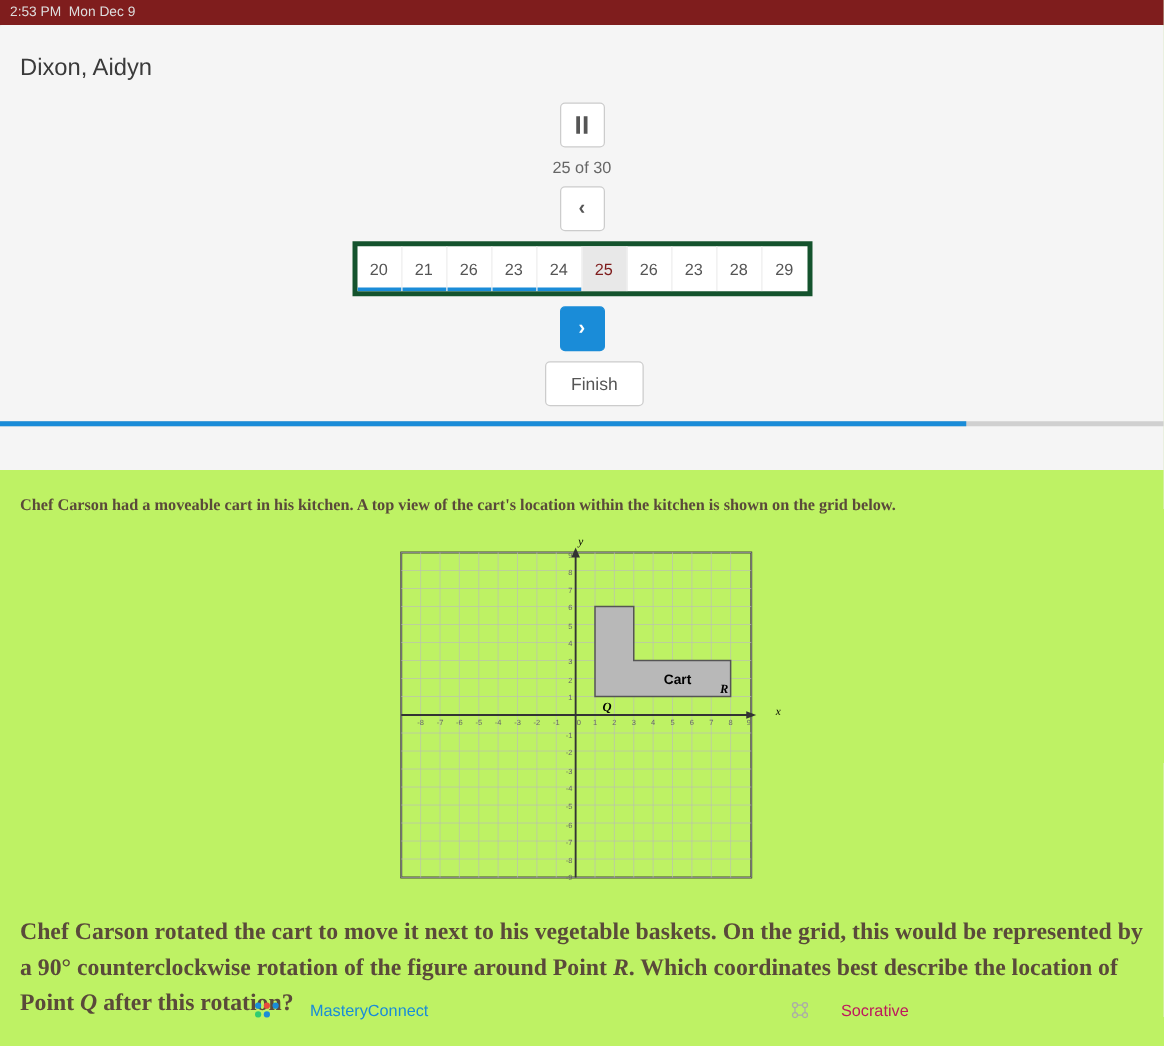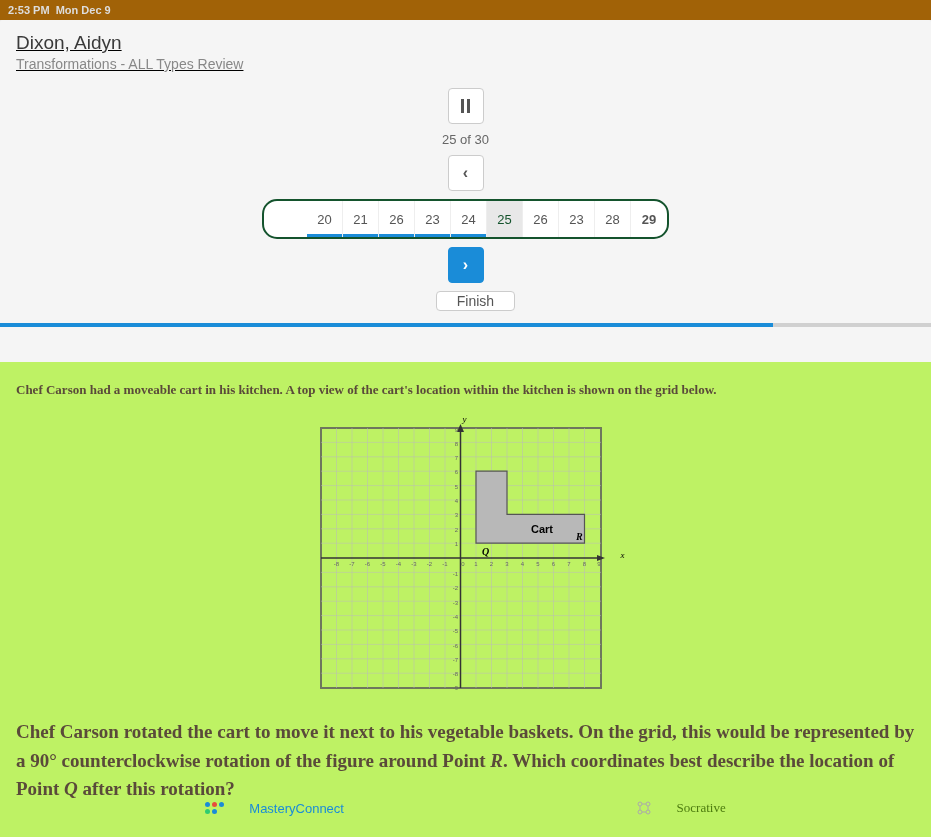--- a/index.html
+++ b/index.html
@@ -5,34 +5,33 @@
     * { box-sizing: border-box; margin: 0; padding: 0; }
     body {
       font-family: -apple-system, BlinkMacSystemFont, 'Segoe UI', Arial, sans-serif;
       background: #e8e8e8;
       width: 931px;
       height: 837px;
       position: relative;
       overflow: hidden;
     }
     .status-bar {
-      background: #a16207;
+      background: #7f1d1d;
       color: #ddd;
       font-size: 11px;
       padding: 4px 8px;
-      font-weight: 700;
+      font-weight: 400;
     }
     .main-window {
       background: #f5f5f5;
       min-height: 800px;
       border-radius: 2px;
     }
     .header {
-      padding: 12px 16px 8px;
-      text-decoration: underline;
+      padding: 24px 16px 8px;
     }
     .student-name {
       font-size: 19px;
       color: #3a3a3a;
       font-weight: 500;
     }
     .assignment-name {
       font-size: 14px;
       color: #888;
       margin-top: 2px;
@@ -86,53 +85,52 @@
     }
     .nav-btn.next {
       background: #1a8cd8;
       border-color: #1a8cd8;
       color: #fff;
     }
     .question-nums {
       display: flex;
       gap: 0;
       background: #fff;
-      border: 2px solid #14532d;
-      border-radius: 15px;
+      border: 4px solid #14532d;
+      border-radius: 0;
       overflow: hidden;
-      padding-left: 43px;
     }
     .qnum {
       width: 36px;
       height: 36px;
       display: flex;
       align-items: center;
       justify-content: center;
       font-size: 13px;
       color: #555;
       border-right: 1px solid #eee;
       cursor: pointer;
       position: relative;
     }
-    .qnum:last-child { border-right: none; font-weight: bold; }
+    .qnum:last-child { border-right: none; }
     .qnum.active {
       background: #e8e8e8;
-      color: #14532d;
+      color: #7f1d1d;
     }
     .qnum.completed::after {
       content: '';
       position: absolute;
       bottom: 0;
       left: 0;
       right: 0;
       height: 3px;
       background: #1a8cd8;
     }
     .finish-btn {
-      height: 20px;
+      height: 36px;
       padding: 0 20px;
       background: #fff;
       border: 1px solid #ccc;
       border-radius: 4px;
       color: #555;
       font-size: 14px;
       cursor: pointer;
       margin-left: 20px;
     }
     .progress-bar {
@@ -217,35 +215,34 @@
       flex-wrap: wrap;
       width: 20px;
       gap: 2px;
     }
     .mc-dot {
       width: 5px;
       height: 5px;
       border-radius: 50%;
     }
     .mc-text { color: #1a8cd8; font-weight: 500; }
-    .soc-text { color: #4d7c0f; font-family: Liberation Serif, serif; }
+    .soc-text { color: #be185d; }
     .y-label { position: absolute; top: -4px; left: 152px; font-size: 9px; font-style: italic; font-family: serif; }
     .x-label { position: absolute; top: 132px; right: -4px; font-size: 9px; font-style: italic; font-family: serif; }
   </style>
 </head>
 <body>
 
 <div class="status-bar">
   <span>2:53 PM</span>&nbsp;&nbsp;<span>Mon Dec 9</span>
 </div>
 
 <div class="main-window">
   <div class="header">
     <div class="student-name">Dixon, Aidyn</div>
-    <div class="assignment-name">Transformations - ALL Types Review</div>
   </div>
 
   <div class="nav-row">
     <div class="pause-btn">
       <div class="pause-icon">
           <span></span>
           <span></span>
         </div>
     </div>
     <div class="progress-label">25 of 30</div>

